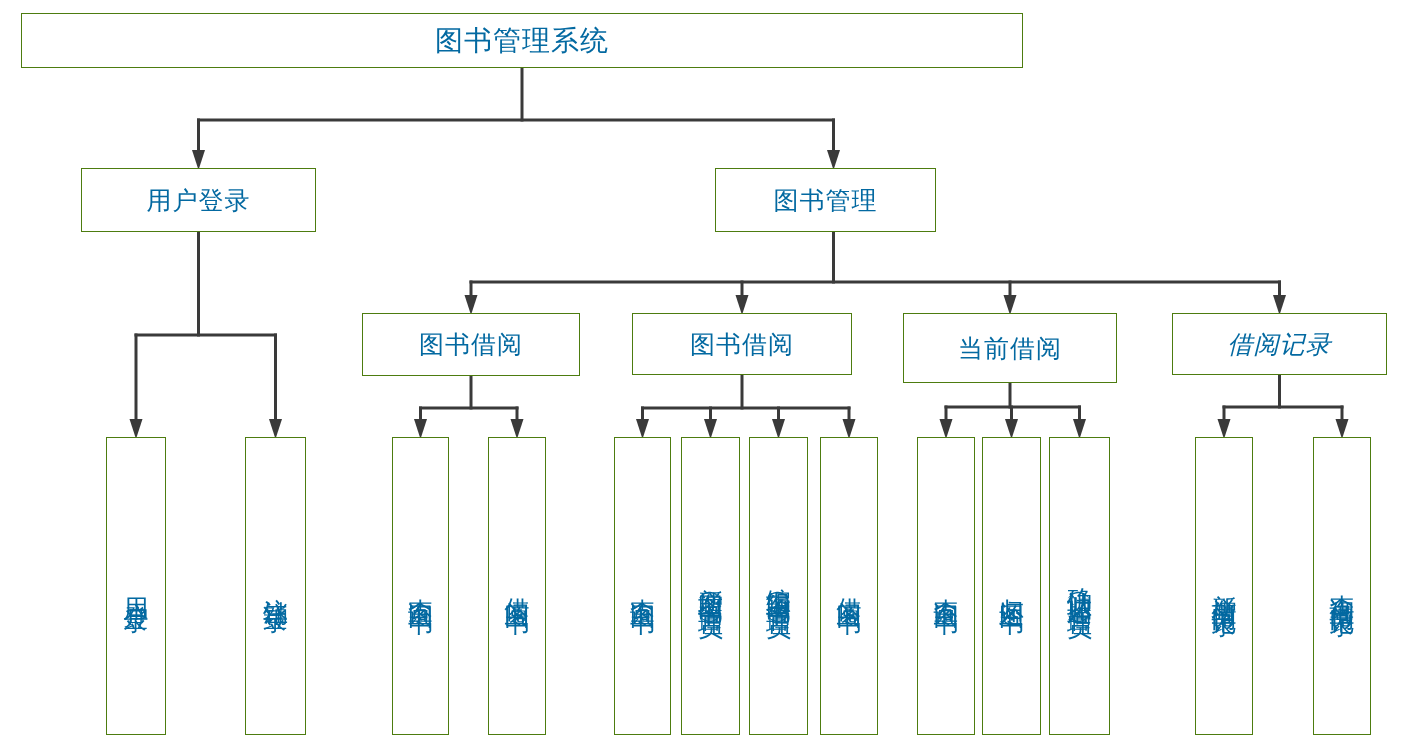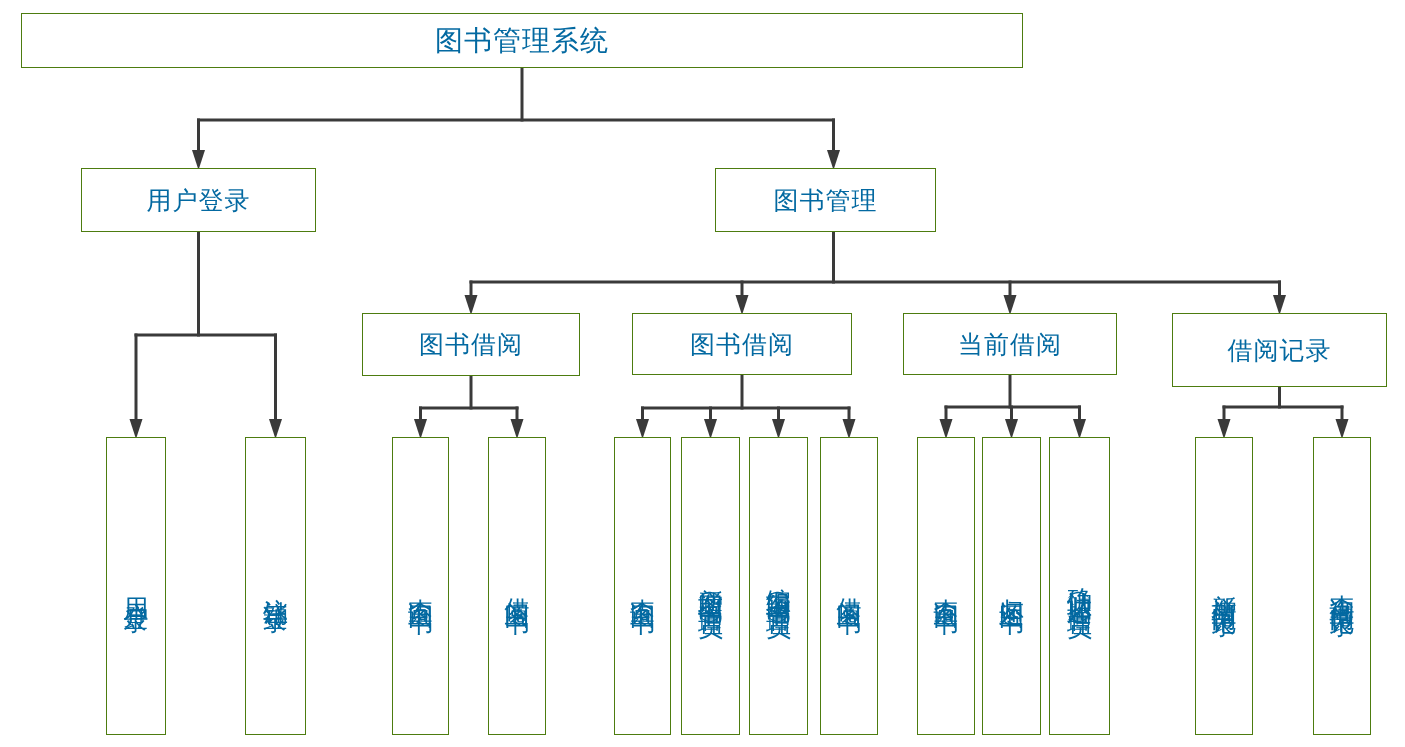--- a/index.html
+++ b/index.html
@@ -119,22 +119,22 @@
       <polygon points="1217.5,419 1230.5,419 1224,439" fill="#3a3a3a"></polygon>
       <line x1="1342" y1="407" x2="1342" y2="422" stroke="#3a3a3a" stroke-width="3" stroke-linecap="square"></line>
       <polygon points="1335.5,419 1348.5,419 1342,439" fill="#3a3a3a"></polygon>
     </svg>
   <div id="nodes">
       <div class="node h" id="node-root" style="left: 21px; top: 13px; width: 1002px; height: 55px;">图书管理系统</div>
       <div class="node h" id="node-login" style="left: 81px; top: 168px; width: 235px; height: 64px;">用户登录</div>
       <div class="node h" id="node-mgmt" style="left: 715px; top: 168px; width: 221px; height: 64px;">图书管理</div>
       <div class="node h" id="node-newbook" style="left: 362px; top: 313px; width: 218px; height: 63px;">图书借阅</div>
       <div class="node h" id="node-borrow" style="left: 632px; top: 313px; width: 220px; height: 62px;">图书借阅</div>
-      <div class="node h" id="node-current" style="left: 903px; top: 313px; width: 214px; height: 62px;">当前借阅</div>
-      <div class="node h" id="node-records" style="left: 1172px; top: 313px; width: 215px; height: 74px;">借阅记录</div>
+      <div class="node h" id="node-current" style="left: 903px; top: 313px; width: 214px; height: 70px;">当前借阅</div>
+      <div class="node h" id="node-records" style="left: 1172px; top: 313px; width: 215px; height: 62px; font-style: italic;">借阅记录</div>
       <div class="node v" id="node-login-user" style="left: 106px; top: 437px; width: 60px; height: 298px;">用户登录</div>
       <div class="node v" id="node-login-logout" style="left: 245px; top: 437px; width: 61px; height: 298px;">注销登录</div>
       <div class="node v" id="node-newbook-query" style="left: 392px; top: 437px; width: 57px; height: 298px;">查询图书</div>
       <div class="node v" id="node-newbook-borrow" style="left: 488px; top: 437px; width: 58px; height: 298px;">借阅图书</div>
       <div class="node v" id="node-borrow-query" style="left: 614px; top: 437px; width: 57px; height: 298px;">查询图书</div>
       <div class="node v" id="node-borrow-add" style="left: 681px; top: 437px; width: 59px; height: 298px;">新增图书（管理员）</div>
       <div class="node v" id="node-borrow-edit" style="left: 749px; top: 437px; width: 59px; height: 298px;">编辑图书（管理员）</div>
       <div class="node v" id="node-borrow-lend" style="left: 820px; top: 437px; width: 58px; height: 298px;">借阅图书</div>
       <div class="node v" id="node-current-query" style="left: 917px; top: 437px; width: 58px; height: 298px;">查询图书</div>
       <div class="node v" id="node-current-return" style="left: 982px; top: 437px; width: 59px; height: 298px;">归还图书</div>

